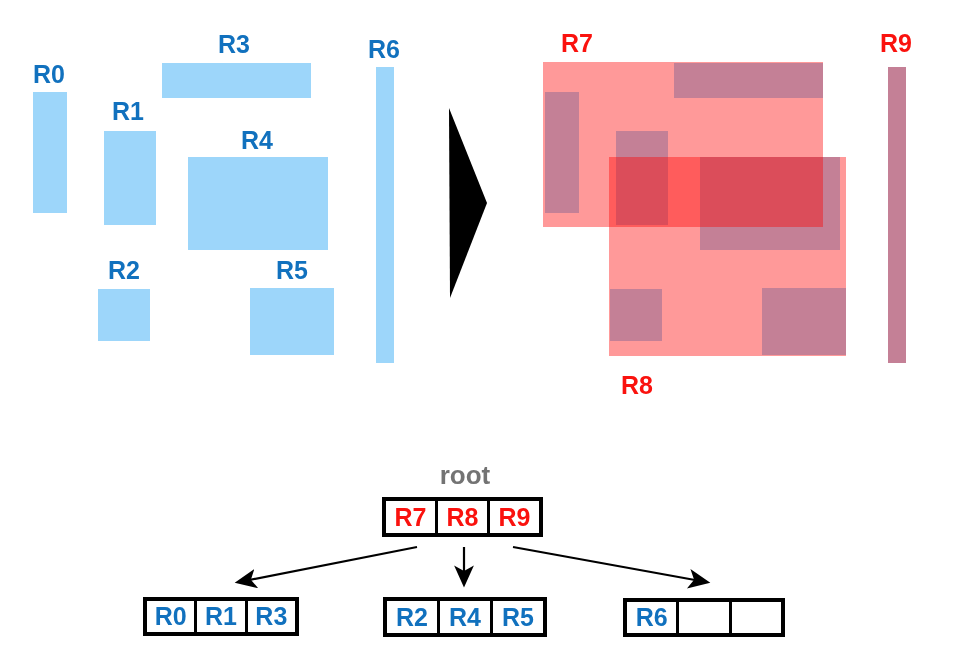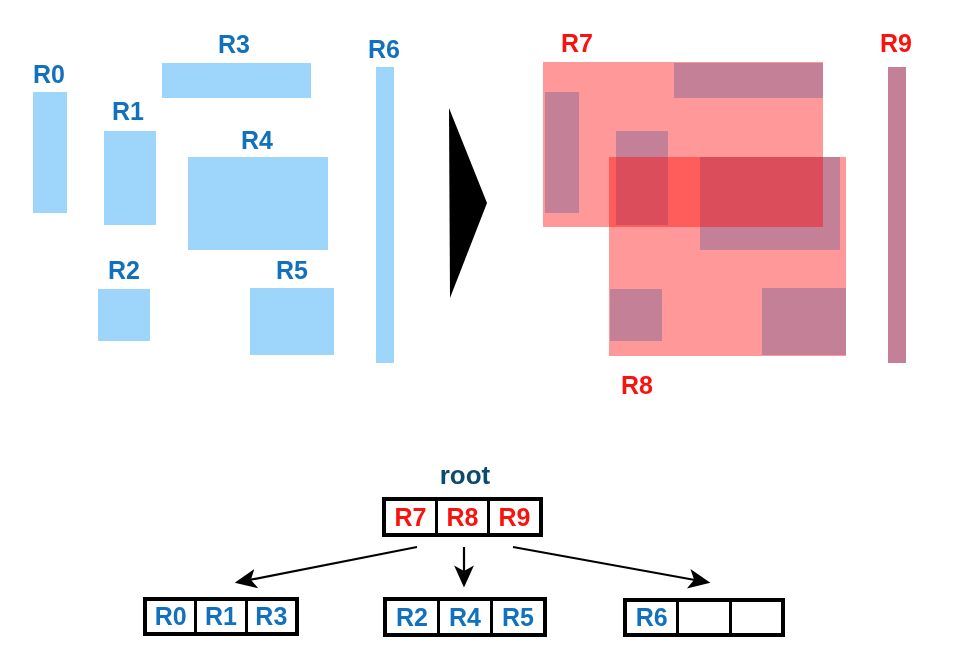--- a/index.html
+++ b/index.html
@@ -26,21 +26,21 @@
     font-size: 25px;
     line-height: 1;
     white-space: nowrap;
   }
   .root-label {
     position: absolute;
     transform: translate(-50%, -50%);
     font-weight: bold;
     font-size: 26px;
     line-height: 1;
-    color: #0c4a6e;
+    color: #737373;
     white-space: nowrap;
   }
   .tree-node {
     position: absolute;
     box-sizing: border-box;
     border: 4px solid #000000;
     background: #ffffff;
     display: flex;
   }
   .tree-cell {

